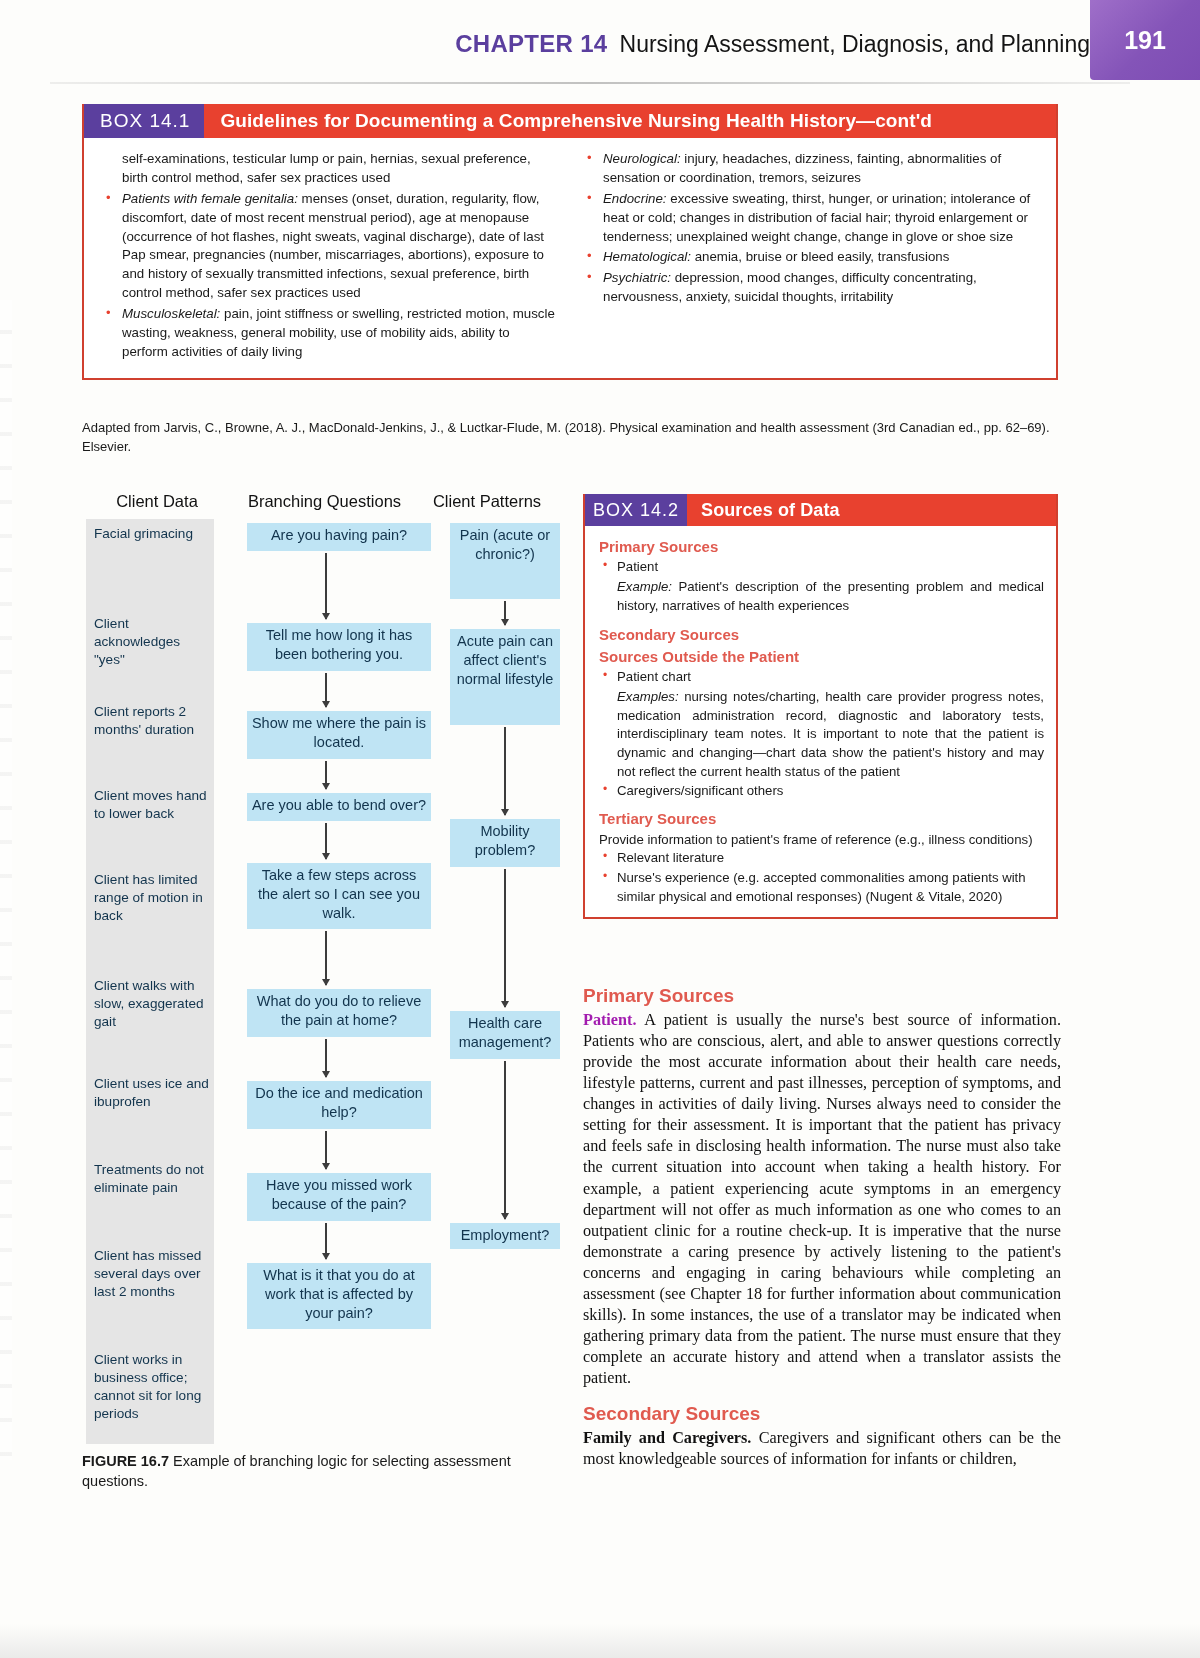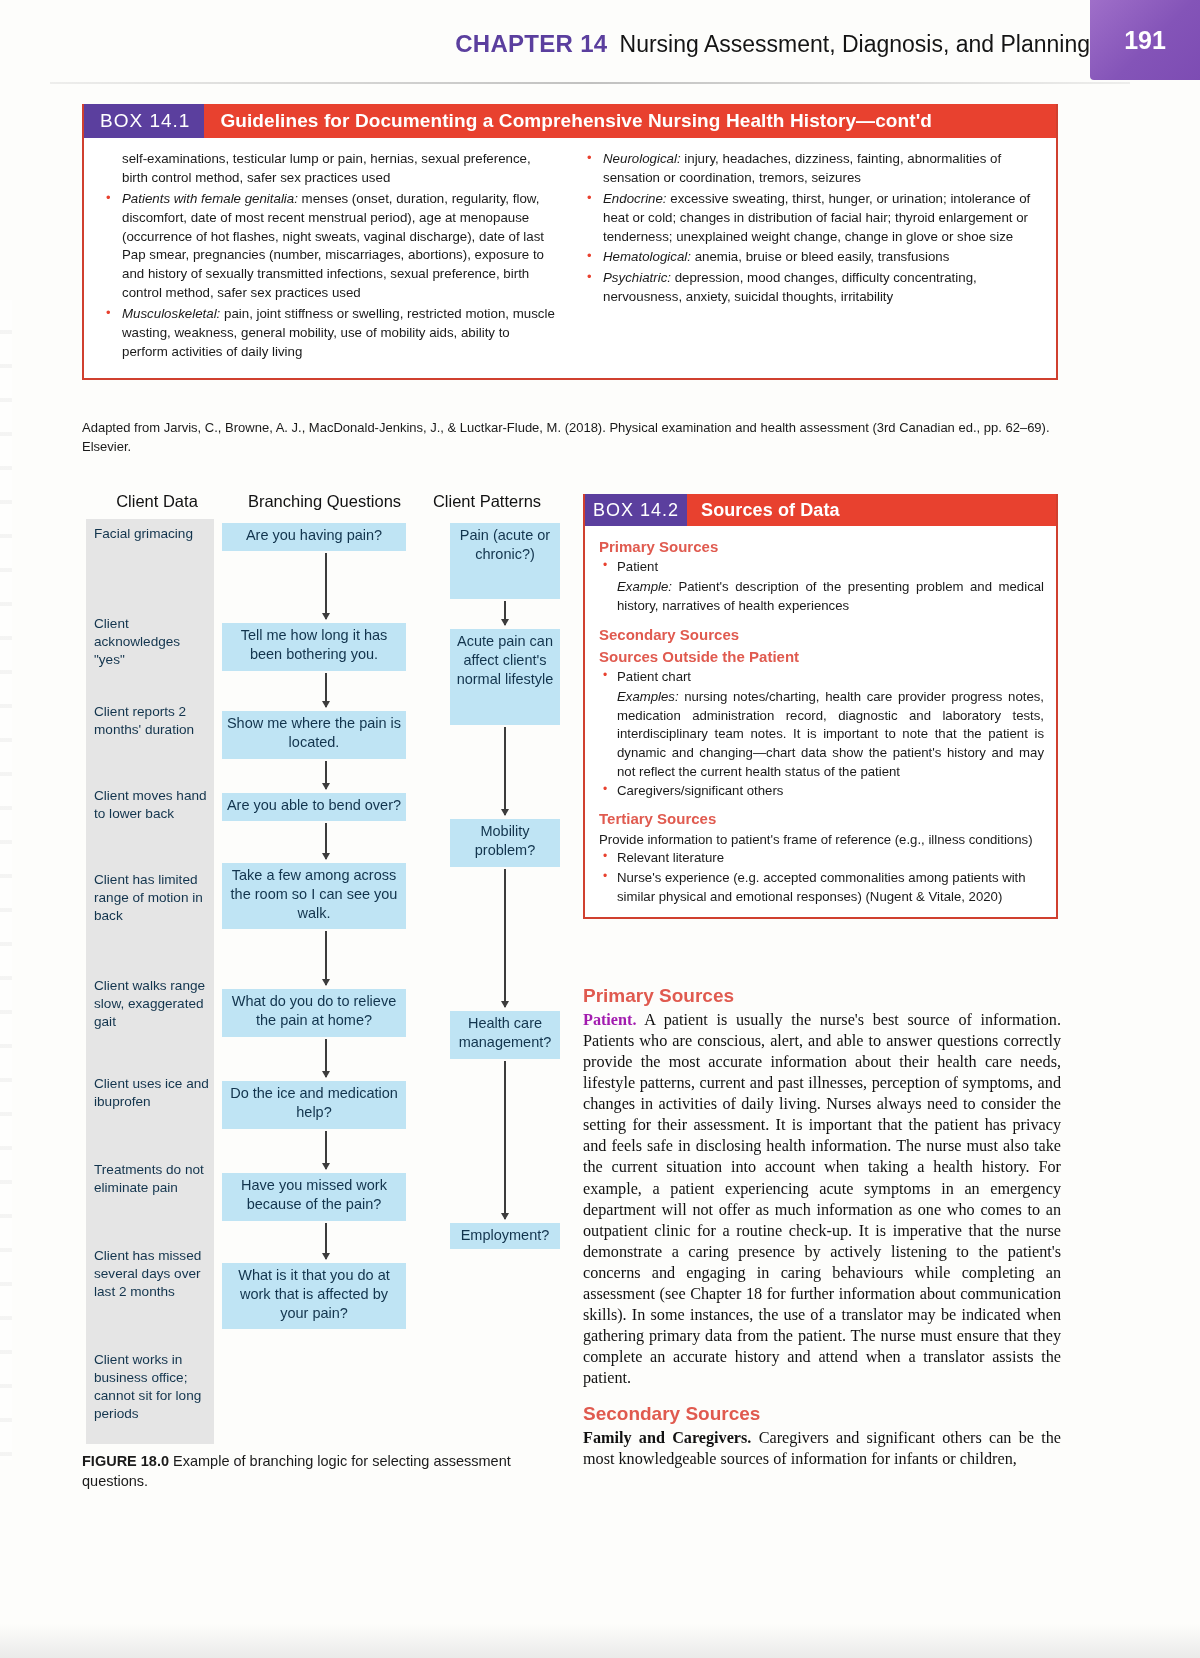--- a/index.html
+++ b/index.html
@@ -98,21 +98,21 @@
     font-size:13.6px; line-height:1.32; color:#12344d;
     padding:6px 7px 0 7px; box-sizing:border-box;
   }
   .clientcol .blk{position:absolute; left:8px; width:118px;}
 
   .qbox,.pbox{
     position:absolute; background:#bfe4f4; color:#12344d;
     text-align:center; font-size:14.5px; line-height:1.3;
     box-sizing:border-box; padding:3px 4px;
   }
-  .qbox{left:140px; width:184px;}
+  .qbox{left:165px; width:184px;}
   .pbox{left:368px; width:110px;}
 
   .arrow{position:absolute; background:#3c3c3c; width:1.6px;}
   .arrow::after{
     content:""; position:absolute; left:-3.2px; bottom:-1px;
     border-left:4px solid transparent; border-right:4px solid transparent;
     border-top:7px solid #3c3c3c;
   }
 
   .figcap{
@@ -220,32 +220,32 @@
     </div>
 
     <div class="fig-body">
 
       <div class="clientcol">
         <div class="blk" style="top:6px">Facial grimacing</div>
         <div class="blk" style="top:96px">Client acknowledges "yes"</div>
         <div class="blk" style="top:184px">Client reports 2 months' duration</div>
         <div class="blk" style="top:268px">Client moves hand to lower back</div>
         <div class="blk" style="top:352px">Client has limited range of motion in back</div>
-        <div class="blk" style="top:458px">Client walks range slow, exaggerated gait</div>
+        <div class="blk" style="top:458px">Client walks with slow, exaggerated gait</div>
         <div class="blk" style="top:556px">Client uses ice and ibuprofen</div>
         <div class="blk" style="top:642px">Treatments do not eliminate pain</div>
         <div class="blk" style="top:728px">Client has missed several days over last 2 months</div>
         <div class="blk" style="top:832px">Client works in business office; cannot sit for long periods</div>
       </div>
 
       <div class="qbox" style="top:4px;height:28px">Are you having pain?</div>
       <div class="qbox" style="top:104px;height:48px">Tell me how long it has been bothering you.</div>
       <div class="qbox" style="top:192px;height:48px">Show me where the pain is located.</div>
       <div class="qbox" style="top:274px;height:28px">Are you able to bend over?</div>
-      <div class="qbox" style="top:344px;height:66px">Take a few among across the room so I can see you walk.</div>
+      <div class="qbox" style="top:344px;height:66px">Take a few steps across the alert so I can see you walk.</div>
       <div class="qbox" style="top:470px;height:48px">What do you do to relieve the pain at home?</div>
       <div class="qbox" style="top:562px;height:48px">Do the ice and medication help?</div>
       <div class="qbox" style="top:654px;height:48px">Have you missed work because of the pain?</div>
       <div class="qbox" style="top:744px;height:66px">What is it that you do at work that is affected by your pain?</div>
 
       <div class="arrow" style="left:243px;top:34px;height:66px"></div>
       <div class="arrow" style="left:243px;top:154px;height:34px"></div>
       <div class="arrow" style="left:243px;top:242px;height:28px"></div>
       <div class="arrow" style="left:243px;top:304px;height:36px"></div>
       <div class="arrow" style="left:243px;top:412px;height:54px"></div>
@@ -260,21 +260,21 @@
       <div class="pbox" style="top:704px;height:26px">Employment?</div>
 
       <div class="arrow" style="left:422px;top:82px;height:24px"></div>
       <div class="arrow" style="left:422px;top:208px;height:88px"></div>
       <div class="arrow" style="left:422px;top:350px;height:138px"></div>
       <div class="arrow" style="left:422px;top:542px;height:158px"></div>
     </div>
   </div>
 
   <div class="figcap">
-    <b>FIGURE 18.0</b><span> Example of branching logic for selecting assessment questions.</span>
+    <b>FIGURE 16.7</b><span> Example of branching logic for selecting assessment questions.</span>
   </div>
 
   <div class="box2">
     <div class="boxhead">
       <div class="tag">BOX 14.2</div>
       <div class="ttl">Sources of Data</div>
     </div>
     <div class="box2-body">
 
       <div class="sec-red first">Primary Sources</div>

